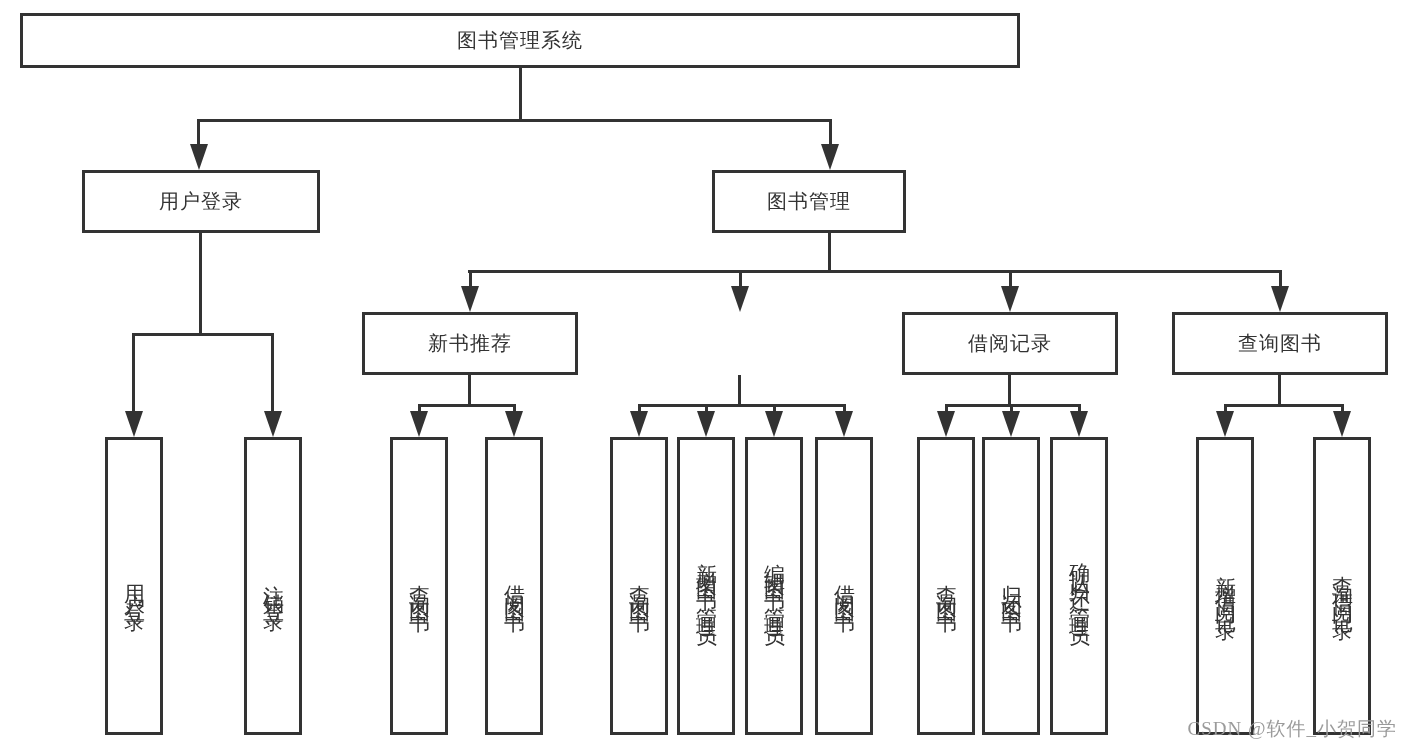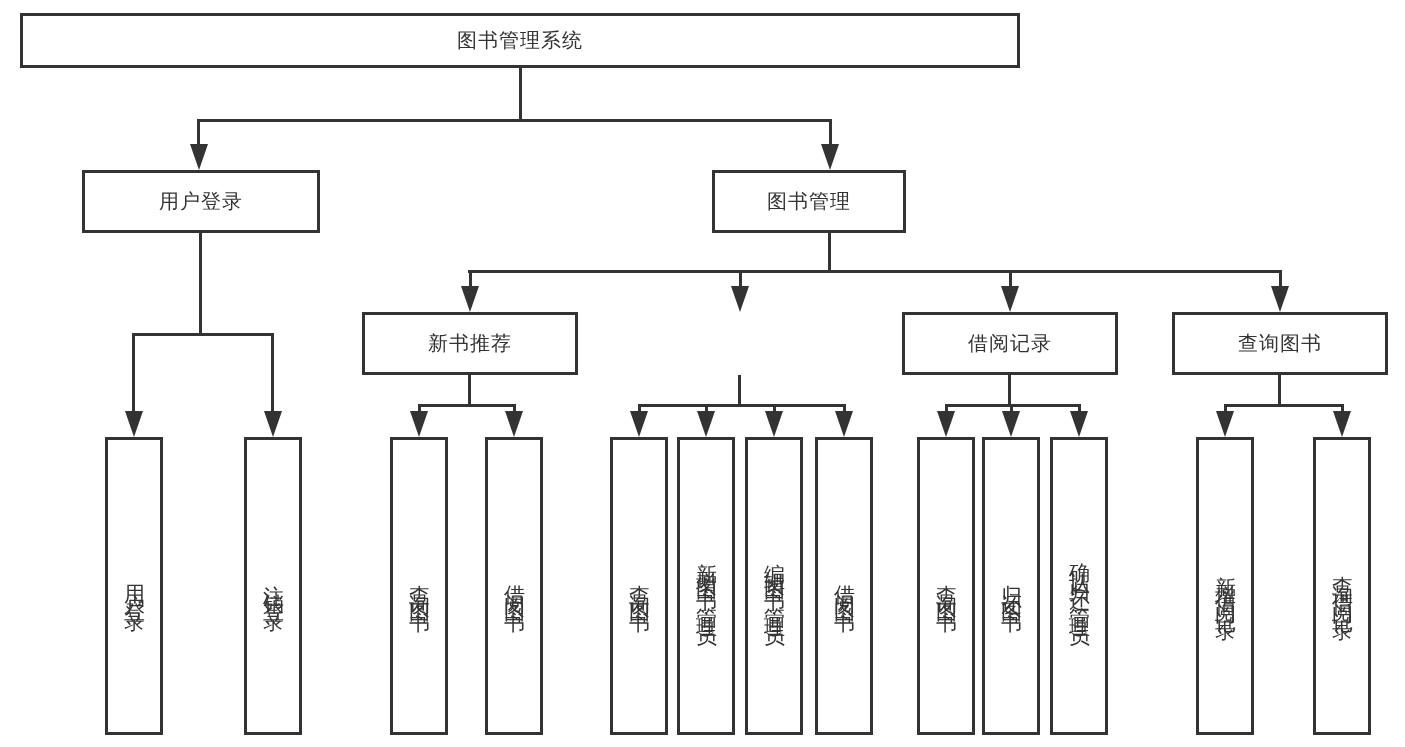--- a/index.html
+++ b/index.html
@@ -146,14 +146,15 @@
   <div class="box vbox" style="left:745px;top:437px;width:58px;height:298px">编辑图书（管理员）</div>
   <div class="box vbox" style="left:815px;top:437px;width:58px;height:298px">借阅图书</div>
 
   <div class="box vbox" style="left:917px;top:437px;width:58px;height:298px">查询图书</div>
   <div class="box vbox" style="left:982px;top:437px;width:58px;height:298px">归还图书</div>
   <div class="box vbox" style="left:1050px;top:437px;width:58px;height:298px">确认归还（管理员）</div>
 
   <div class="box vbox" style="left:1196px;top:437px;width:58px;height:298px">新增借阅记录</div>
   <div class="box vbox" style="left:1313px;top:437px;width:58px;height:298px">查询借阅记录</div>
 
+  <div class="watermark">CSDN @软件_小贺同学</div>
 
 </div>
 
 </body></html>

